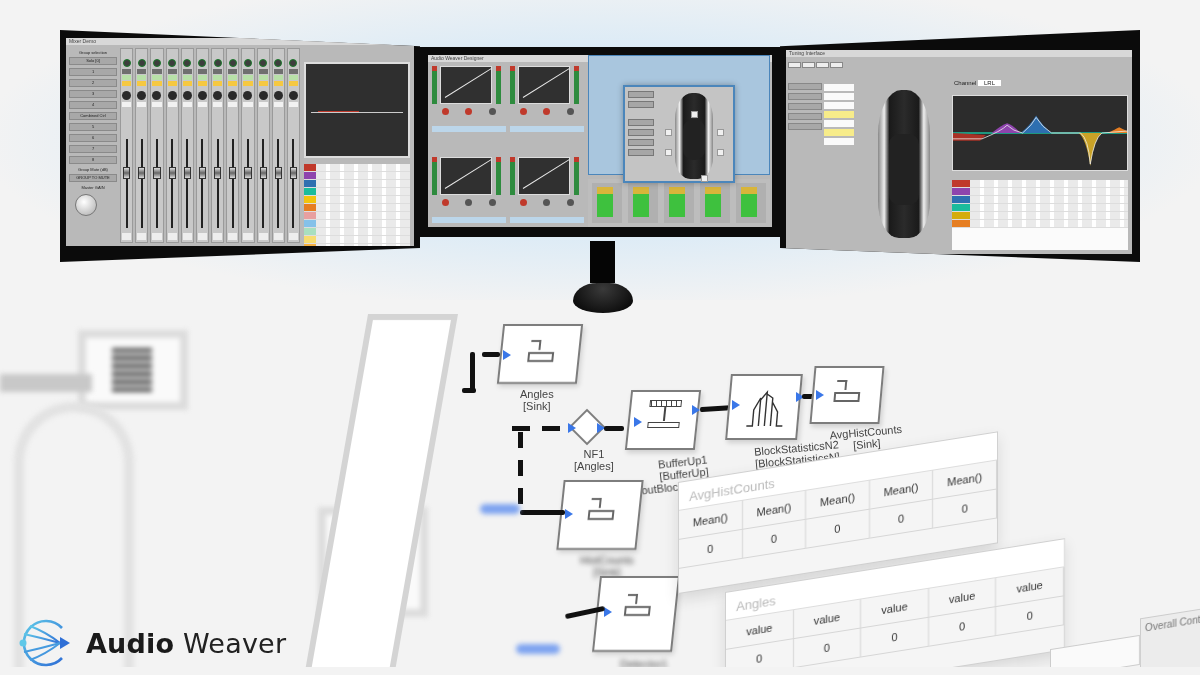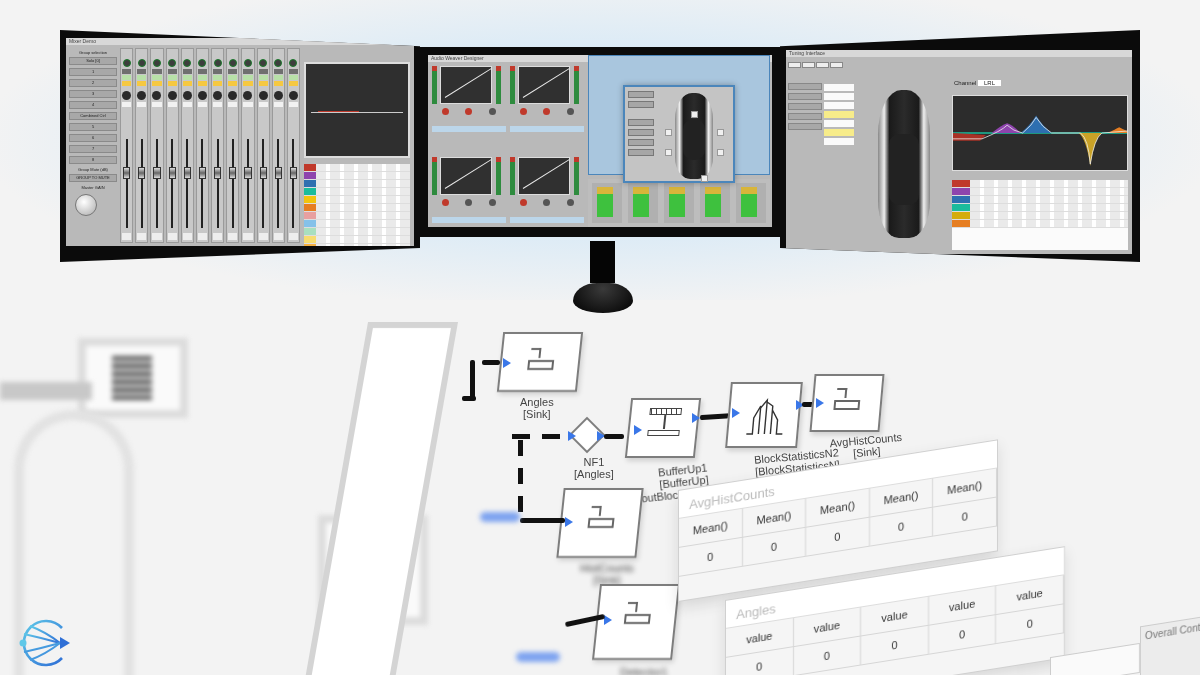--- a/index.html
+++ b/index.html
@@ -77,21 +77,21 @@
   .r-list .y { height: 7px; margin: 2px 0; background: #f7ec8a; }
   .r-list .w { height: 7px; margin: 2px 0; background: #fafafa; }
   .r-graph { position: absolute; left: 166px; top: 45px; right: 4px; height: 76px; background: #2c2c2c; border: 1px solid #ddd; overflow: hidden; }
   .r-table { position: absolute; left: 166px; top: 130px; right: 4px; bottom: 4px; background: #fbfbfb; }
 
   
   .stand-neck { position: absolute; left: 590px; top: 241px; width: 25px; height: 42px; background: #050505; }
   .stand-base { position: absolute; left: 573px; top: 283px; width: 60px; height: 30px; background: radial-gradient(ellipse at 50% 20%, #3a3a3a, #000); border-radius: 40% 40% 50% 50% / 60% 60% 40% 40%; }
 
   
-  .diagram { position: absolute; left: 0; top: 310px; width: 1200px; height: 365px; overflow: hidden; }
+  .diagram { position: absolute; left: 0; top: 302px; width: 1200px; height: 365px; overflow: hidden; }
   .blur { filter: blur(2.5px); }
   .blur-lite { filter: blur(0.6px); }
   .panel-big { position: absolute; border: 6px solid #d4d4d4; background: #fff; }
   .block { position: absolute; background: #fff; border: 2px solid #7d7d7d; box-shadow: 2px 3px 5px rgba(0,0,0,.15); }
   .port { position: absolute; width: 0; height: 0; border-top: 5px solid transparent; border-bottom: 5px solid transparent; border-left: 8px solid #3a77e8; }
   .wire { position: absolute; background: #111; height: 5px; border-radius: 2px; }
   .wire-dash { position: absolute; height: 5px; background: repeating-linear-gradient(90deg, #111 0 18px, transparent 18px 30px); }
   .blk-label { position: absolute; font-size: 11px; color: #444; text-align: center; line-height: 12px; white-space: nowrap; }
   .sink-glyph { position: absolute; width: 26px; height: 10px; border: 2px solid #666; }
   .sink-stem { position: absolute; width: 2px; height: 10px; background: #666; }
@@ -609,13 +609,17 @@
     </defs>
     <path d="M46 10 A22 22 0 1 0 46 40" stroke="url(#lg)" stroke-width="2.6" fill="none"></path>
     <path d="M14 8 Q30 14 44 25" stroke="url(#lg)" stroke-width="2" fill="none"></path>
     <path d="M8 16 Q26 20 44 25" stroke="url(#lg)" stroke-width="2" fill="none"></path>
     <path d="M6 25 L44 25" stroke="url(#lg)" stroke-width="2" fill="none"></path>
     <path d="M8 34 Q26 30 44 25" stroke="url(#lg)" stroke-width="2" fill="none"></path>
     <path d="M14 42 Q30 36 44 25" stroke="url(#lg)" stroke-width="2" fill="none"></path>
     <circle cx="7" cy="25" r="3.5" fill="#5fc8e8"></circle>
     <path d="M44 19 L54 25 L44 31 Z" fill="#2f6fd6"></path>
   </svg>
+  <div class="logo-text">
+    <b>Audio</b>
+    <span class="light">Weaver</span>
+  </div>
 </div>
 
 </body></html>

